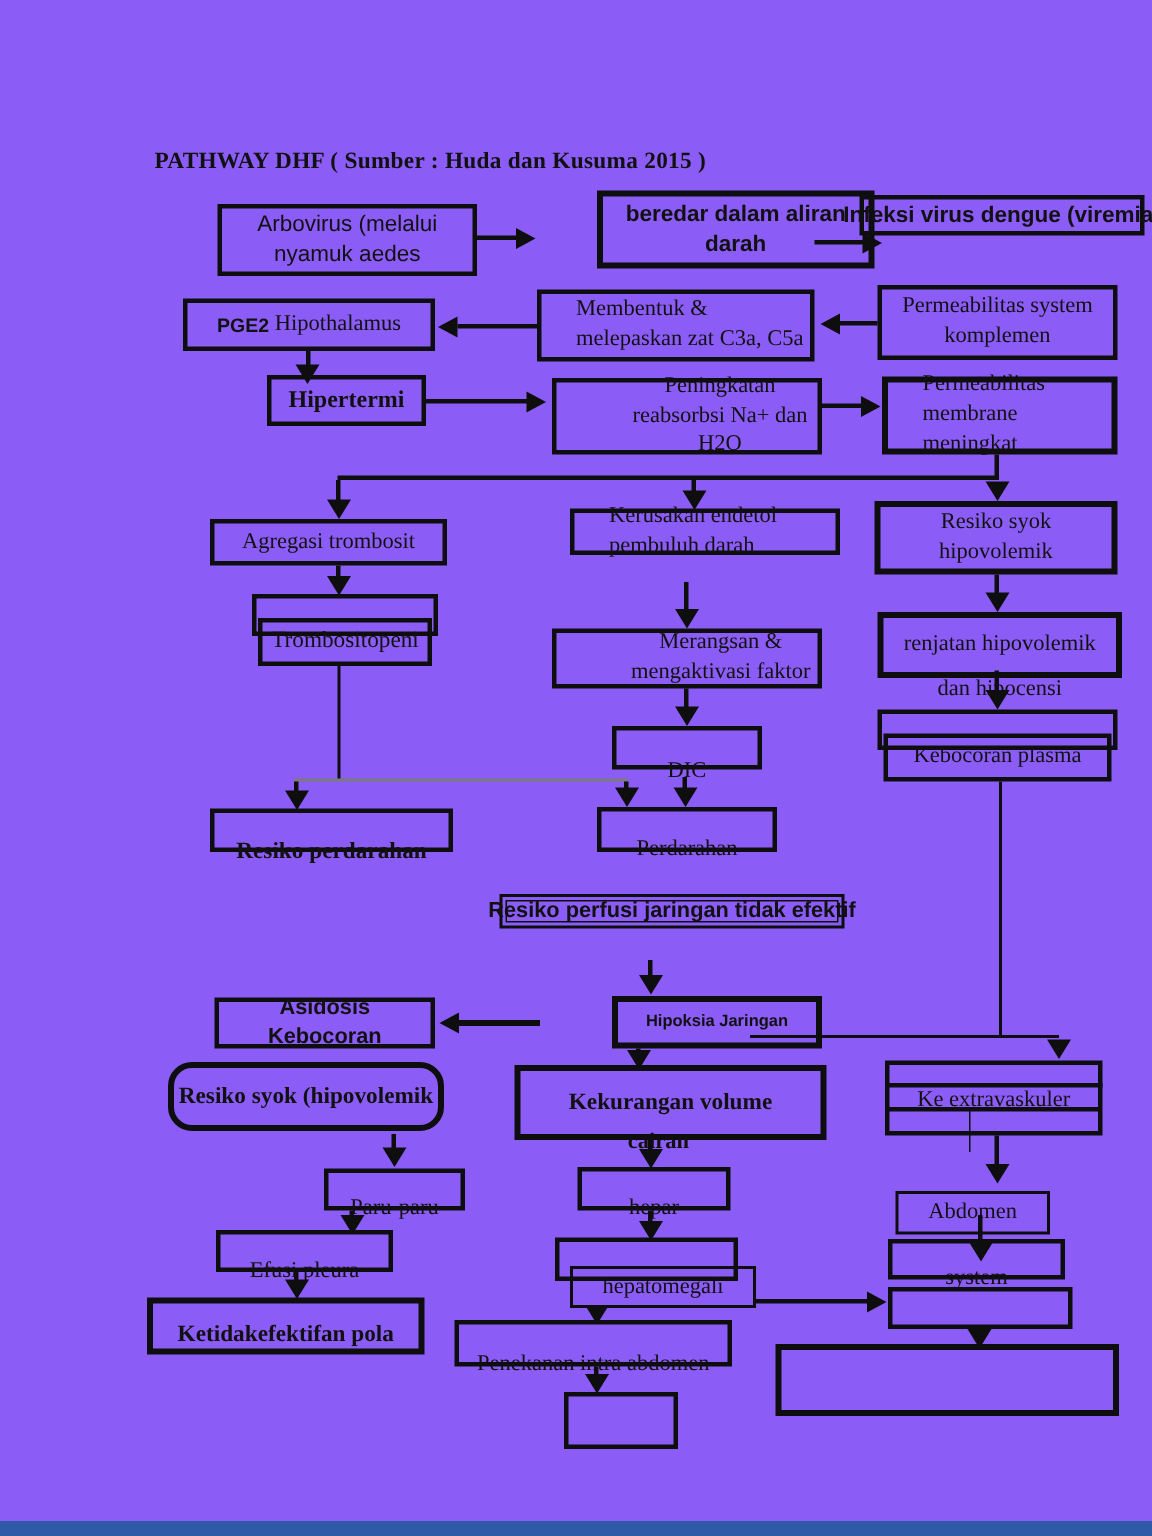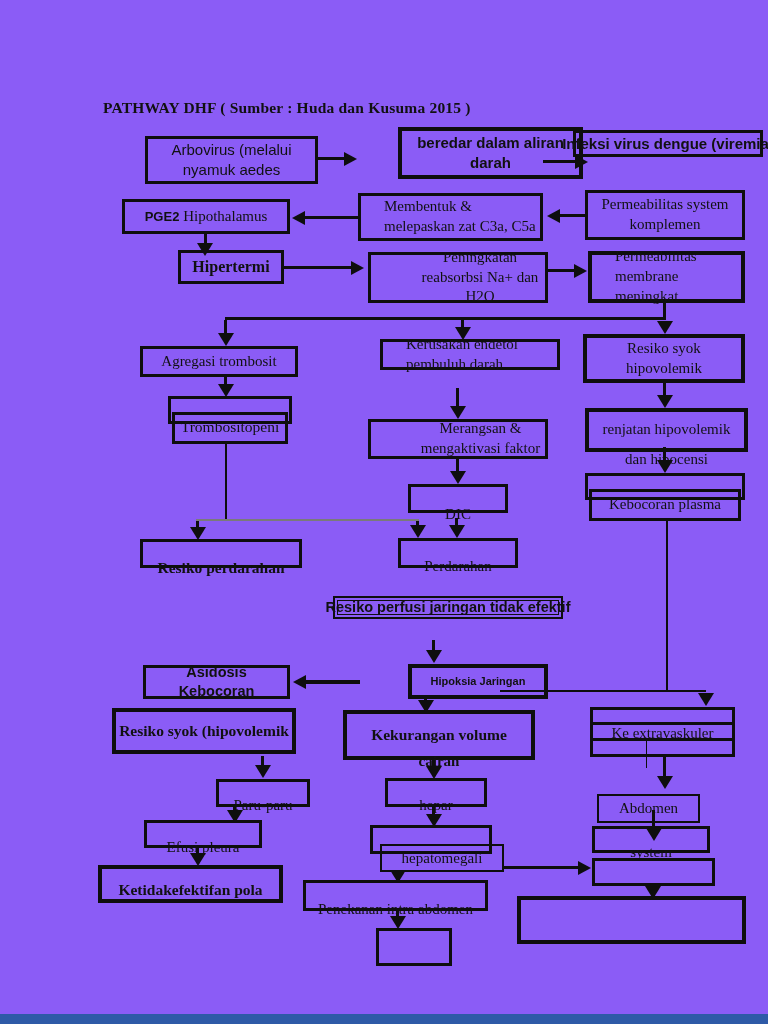--- a/index.html
+++ b/index.html
@@ -118,22 +118,22 @@
   <div class="ah-d" style="left:426px;top:650px;"></div>
   <div class="box sans bold" style="left:143px;top:665px;width:147px;height:34px;font-size:14.5px;">Asidosis Kebocoran</div>
   <div class="box sans bold b4" style="left:360px;top:664px;width:140px;height:35px;font-size:11px;margin-left:48px;">Hipoksia Jaringan</div>
   <div class="hline" style="left:305px;top:680px;width:55px;height:3.5px;"></div>
   <div class="ah-l" style="left:293px;top:675px;"></div>
   <div class="hline" style="left:500px;top:690px;width:206px;height:1.5px;"></div>
   <div class="ah-d" style="left:698px;top:693px;"></div>
   <div class="vline" style="left:424px;top:699px;width:3px;height:3px;"></div>
   <div class="ah-d" style="left:418px;top:700px;"></div>
 
-  <div class="box bold b4" style="left:112px;top:708px;width:184px;height:46px;font-size:15.5px;">Resiko syok (hipovolemik</div>
-  <div class="box bold b4" style="left:343px;top:710px;width:192px;height:50px;font-size:15.5px;">Kekurangan volume</div>
+  <div class="box bold b4" style="left:112px;top:708px;width:184px;height:46px;font-size:15.5px;border-radius:16px;">Resiko syok (hipovolemik</div>
+  <div class="box bold b4" style="left:343px;top:710px;width:208px;height:50px;font-size:15.5px;">Kekurangan volume</div>
   <div class="txt bold" style="left:343px;top:752px;width:192px;">cairan</div>
   <div class="box" style="left:590px;top:707px;width:145px;height:50px;"></div>
   <div class="hline" style="left:590px;top:722px;width:145px;height:2.5px;"></div>
   <div class="txt" style="left:590px;top:724px;width:145px;">Ke extravaskuler</div>
   <div class="hline" style="left:592px;top:738px;width:141px;height:2.5px;"></div>
   <div class="vline" style="left:646px;top:740px;width:1px;height:28px;"></div>
 
   <div class="vline" style="left:261px;top:756px;width:3px;height:10px;"></div>
   <div class="ah-d" style="left:255px;top:765px;"></div>
   <div class="box" style="left:216px;top:779px;width:94px;height:28px;"></div>

